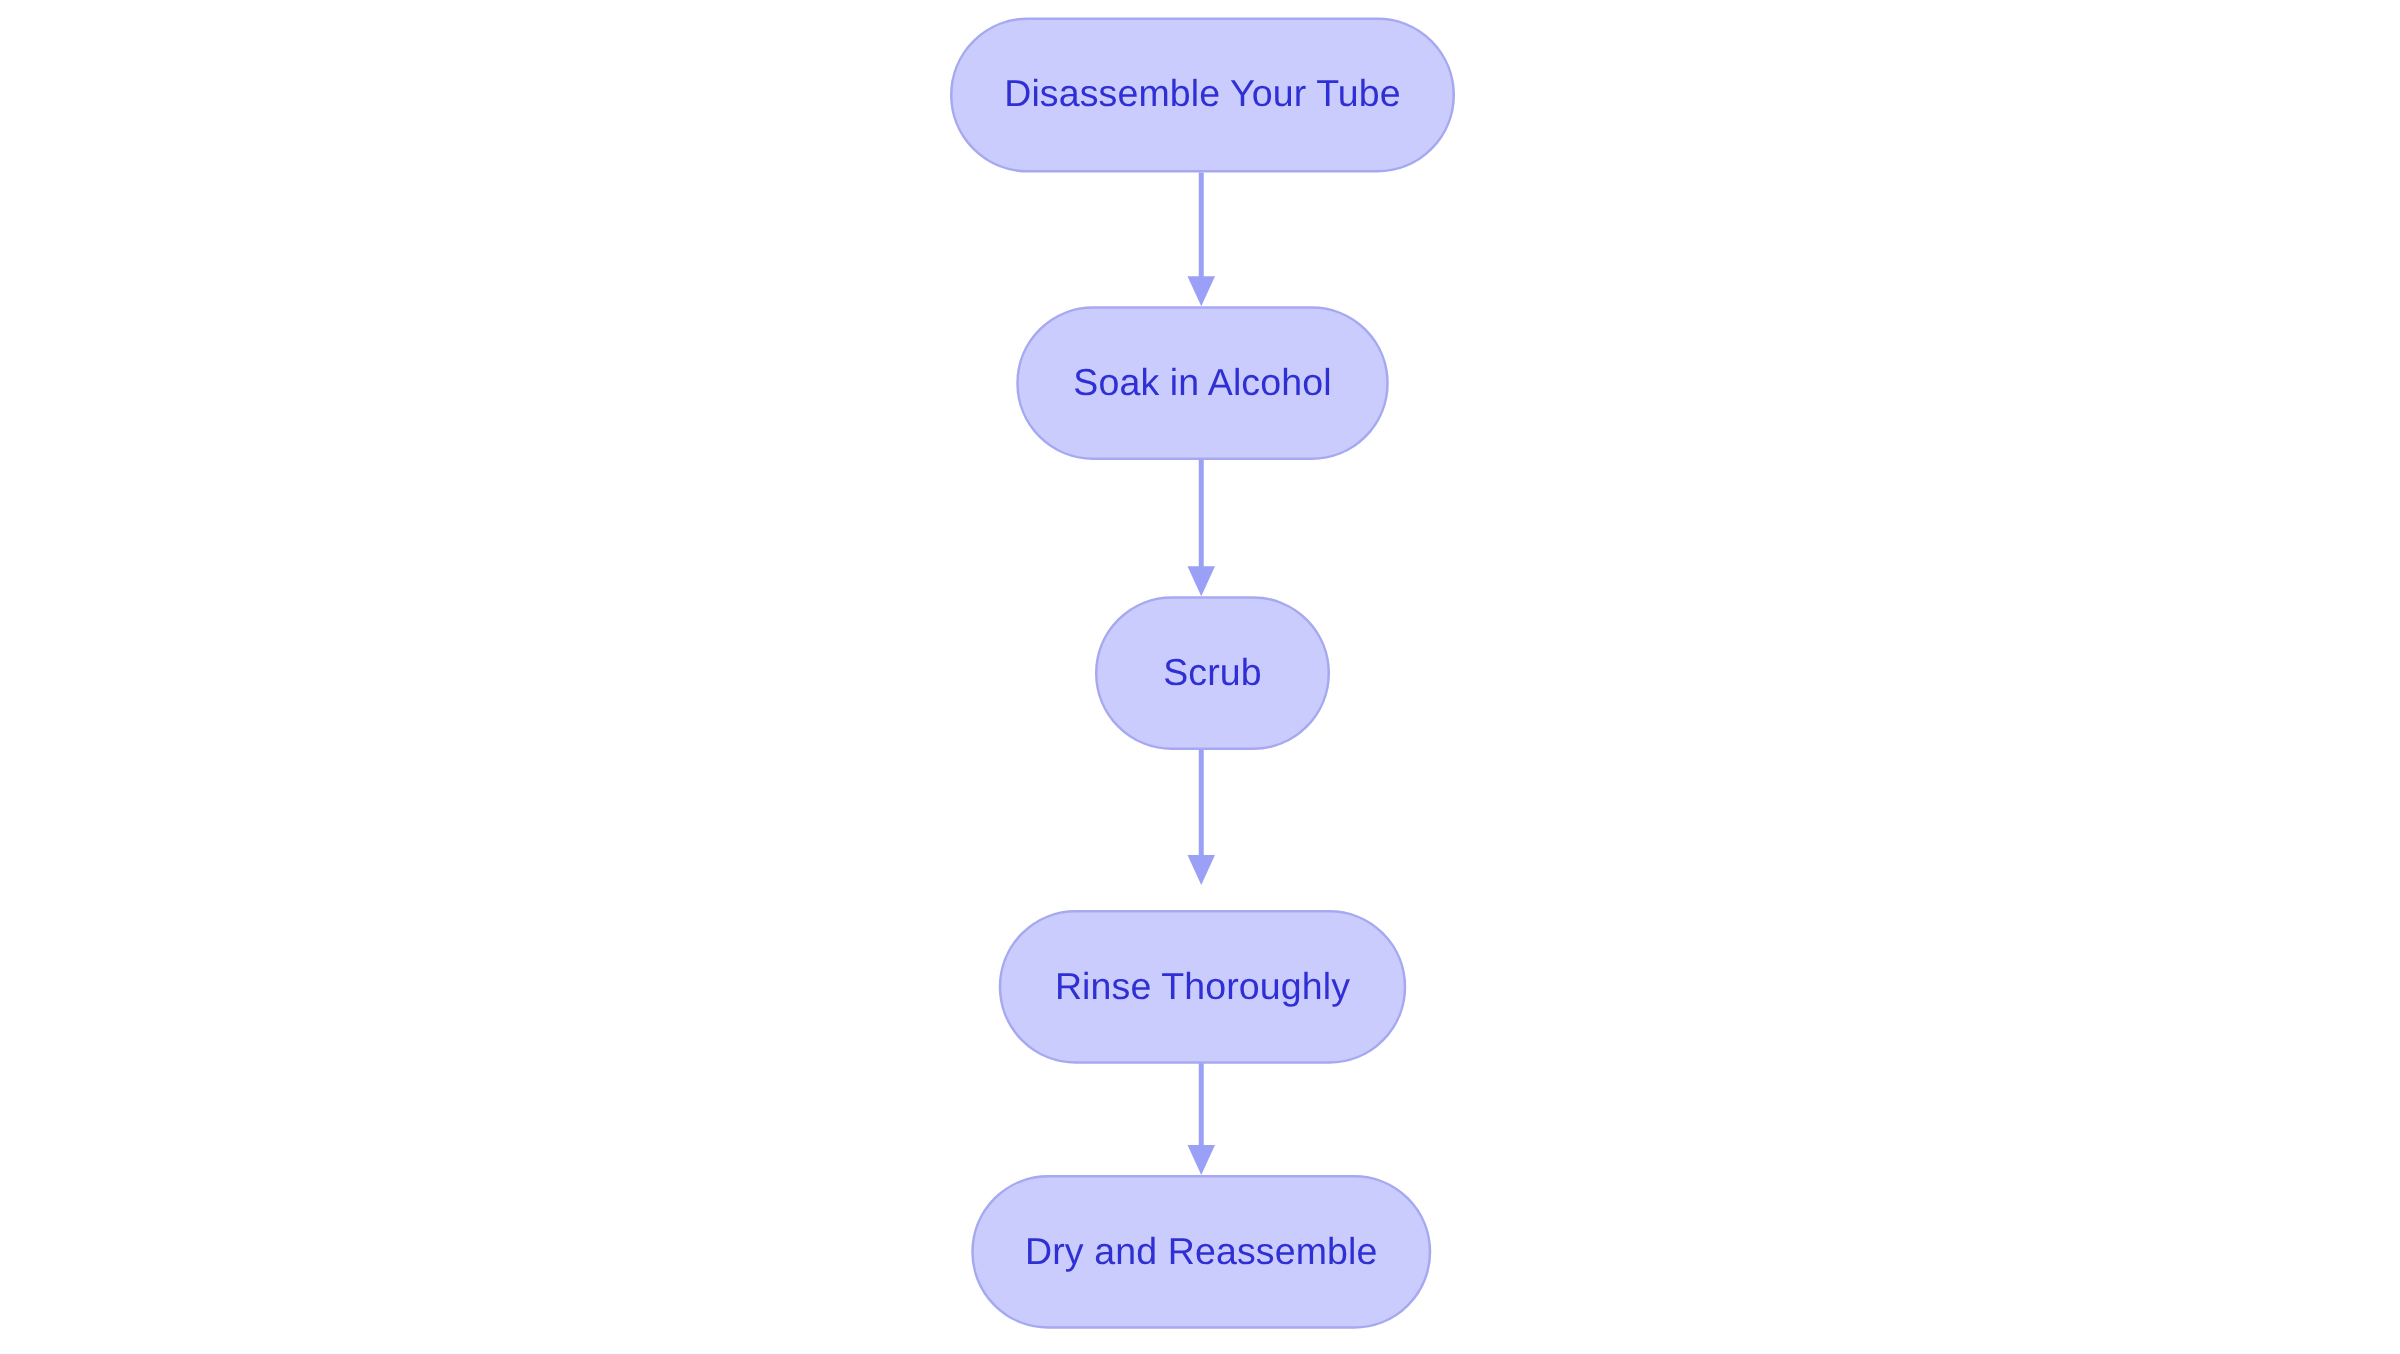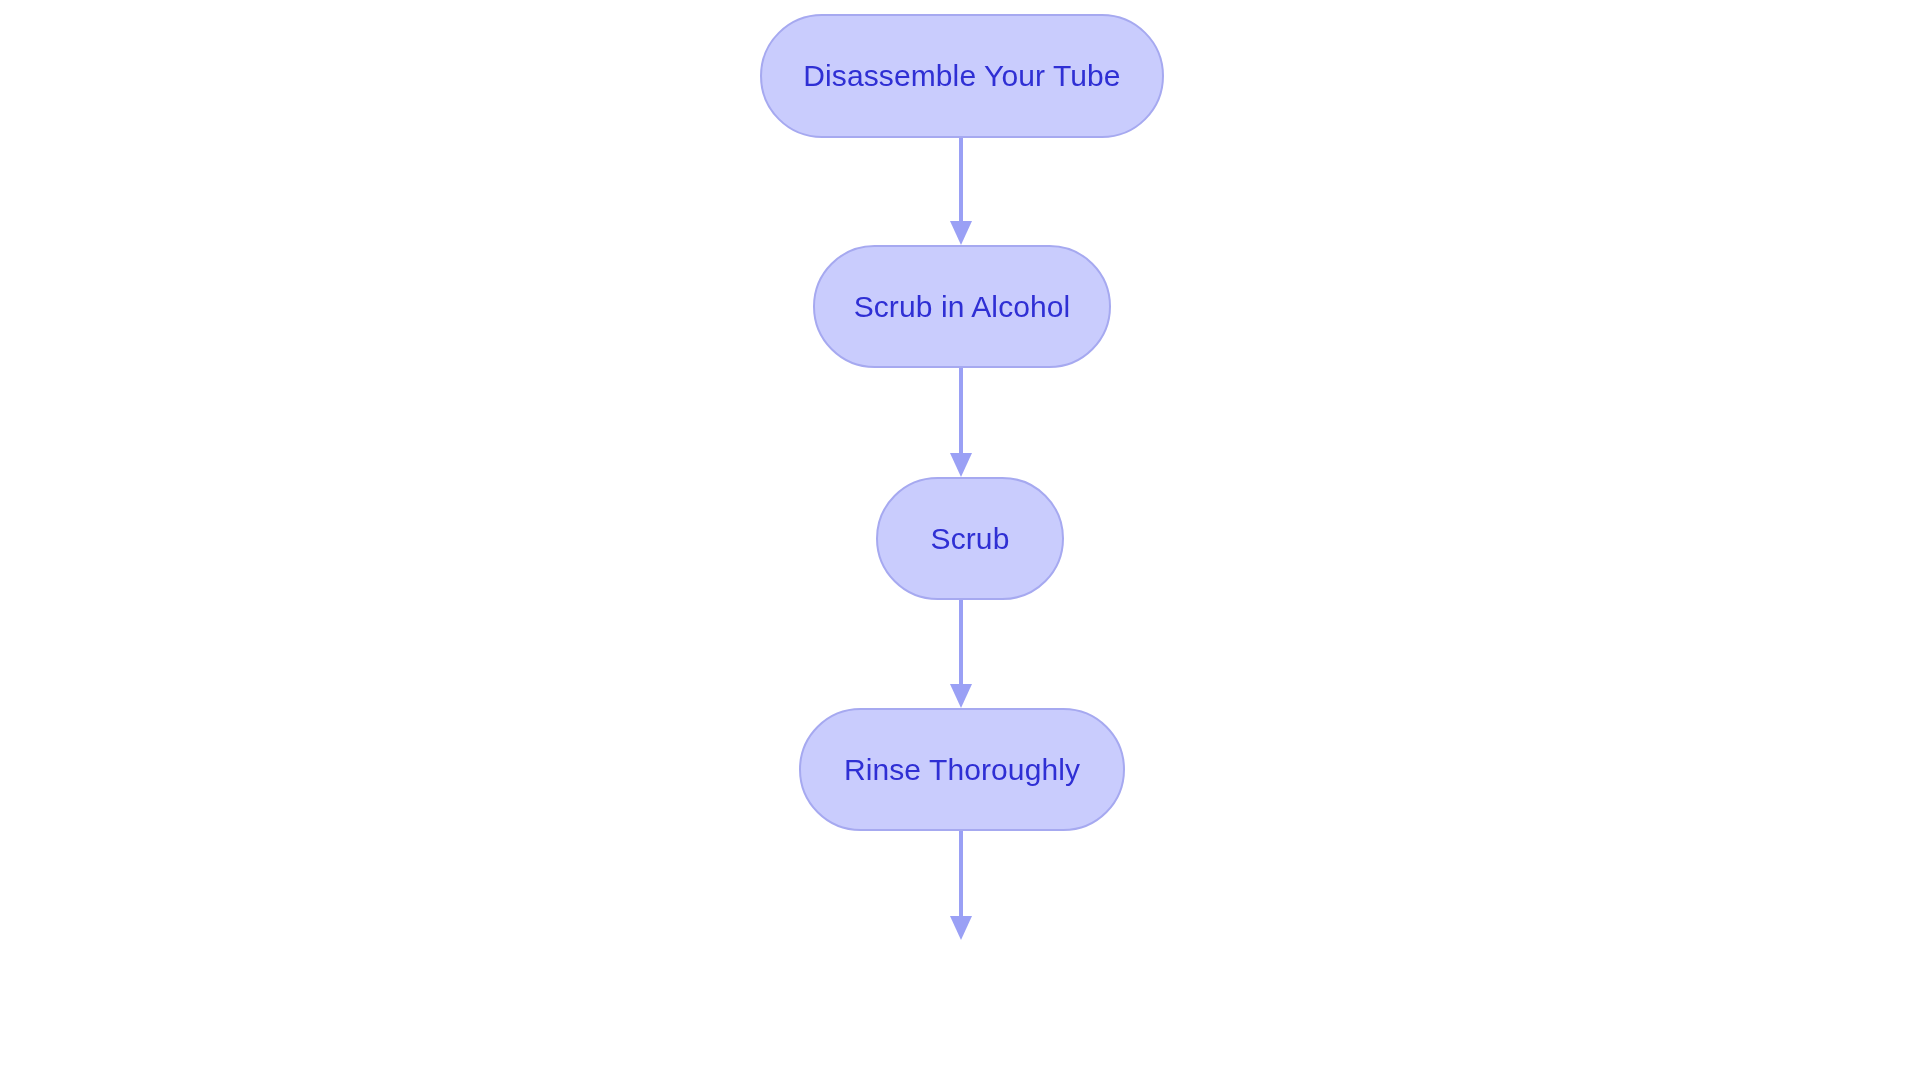--- a/index.html
+++ b/index.html
@@ -98,25 +98,28 @@
       <line class="edge-line" x1="961" y1="831" x2="961" y2="919" style="stroke: rgb(154, 160, 245);"></line>
       <polygon class="edge-head" points="950,916 972,916 961,940" style="fill: rgb(154, 160, 245);"></polygon>
     </g>
   </svg>
 
   <div class="node" id="node-0" style="background: rgb(201, 204, 253); border-color: rgb(166, 169, 240);">
     <span class="node-label" style="color: rgb(47, 47, 212);">Disassemble Your Tube</span>
   </div>
 
   <div class="node" id="node-1" style="background: rgb(201, 204, 253); border-color: rgb(166, 169, 240);">
-    <span class="node-label" style="color: rgb(47, 47, 212);">Scrub in Alcohol</span>
+    <span class="node-label" style="color: rgb(47, 47, 212);">Soak in Alcohol</span>
   </div>
 
   <div class="node" id="node-2" style="background: rgb(201, 204, 253); border-color: rgb(166, 169, 240);">
     <span class="node-label" style="color: rgb(47, 47, 212);">Scrub</span>
   </div>
 
-  <div class="node" id="node-3" style="background: rgb(201, 204, 253); border-color: rgb(166, 169, 240);">
+  <div class="node" id="node-3" style="background: rgb(201, 204, 253); border-color: rgb(166, 169, 240); margin-top: 20px;">
     <span class="node-label" style="color: rgb(47, 47, 212);">Rinse Thoroughly</span>
   </div>
 
+  <div class="node" id="node-4" style="background: rgb(201, 204, 253); border-color: rgb(166, 169, 240);">
+    <span class="node-label" style="color: rgb(47, 47, 212);">Dry and Reassemble</span>
+  </div>
 
 </div>
 
 </body></html>

